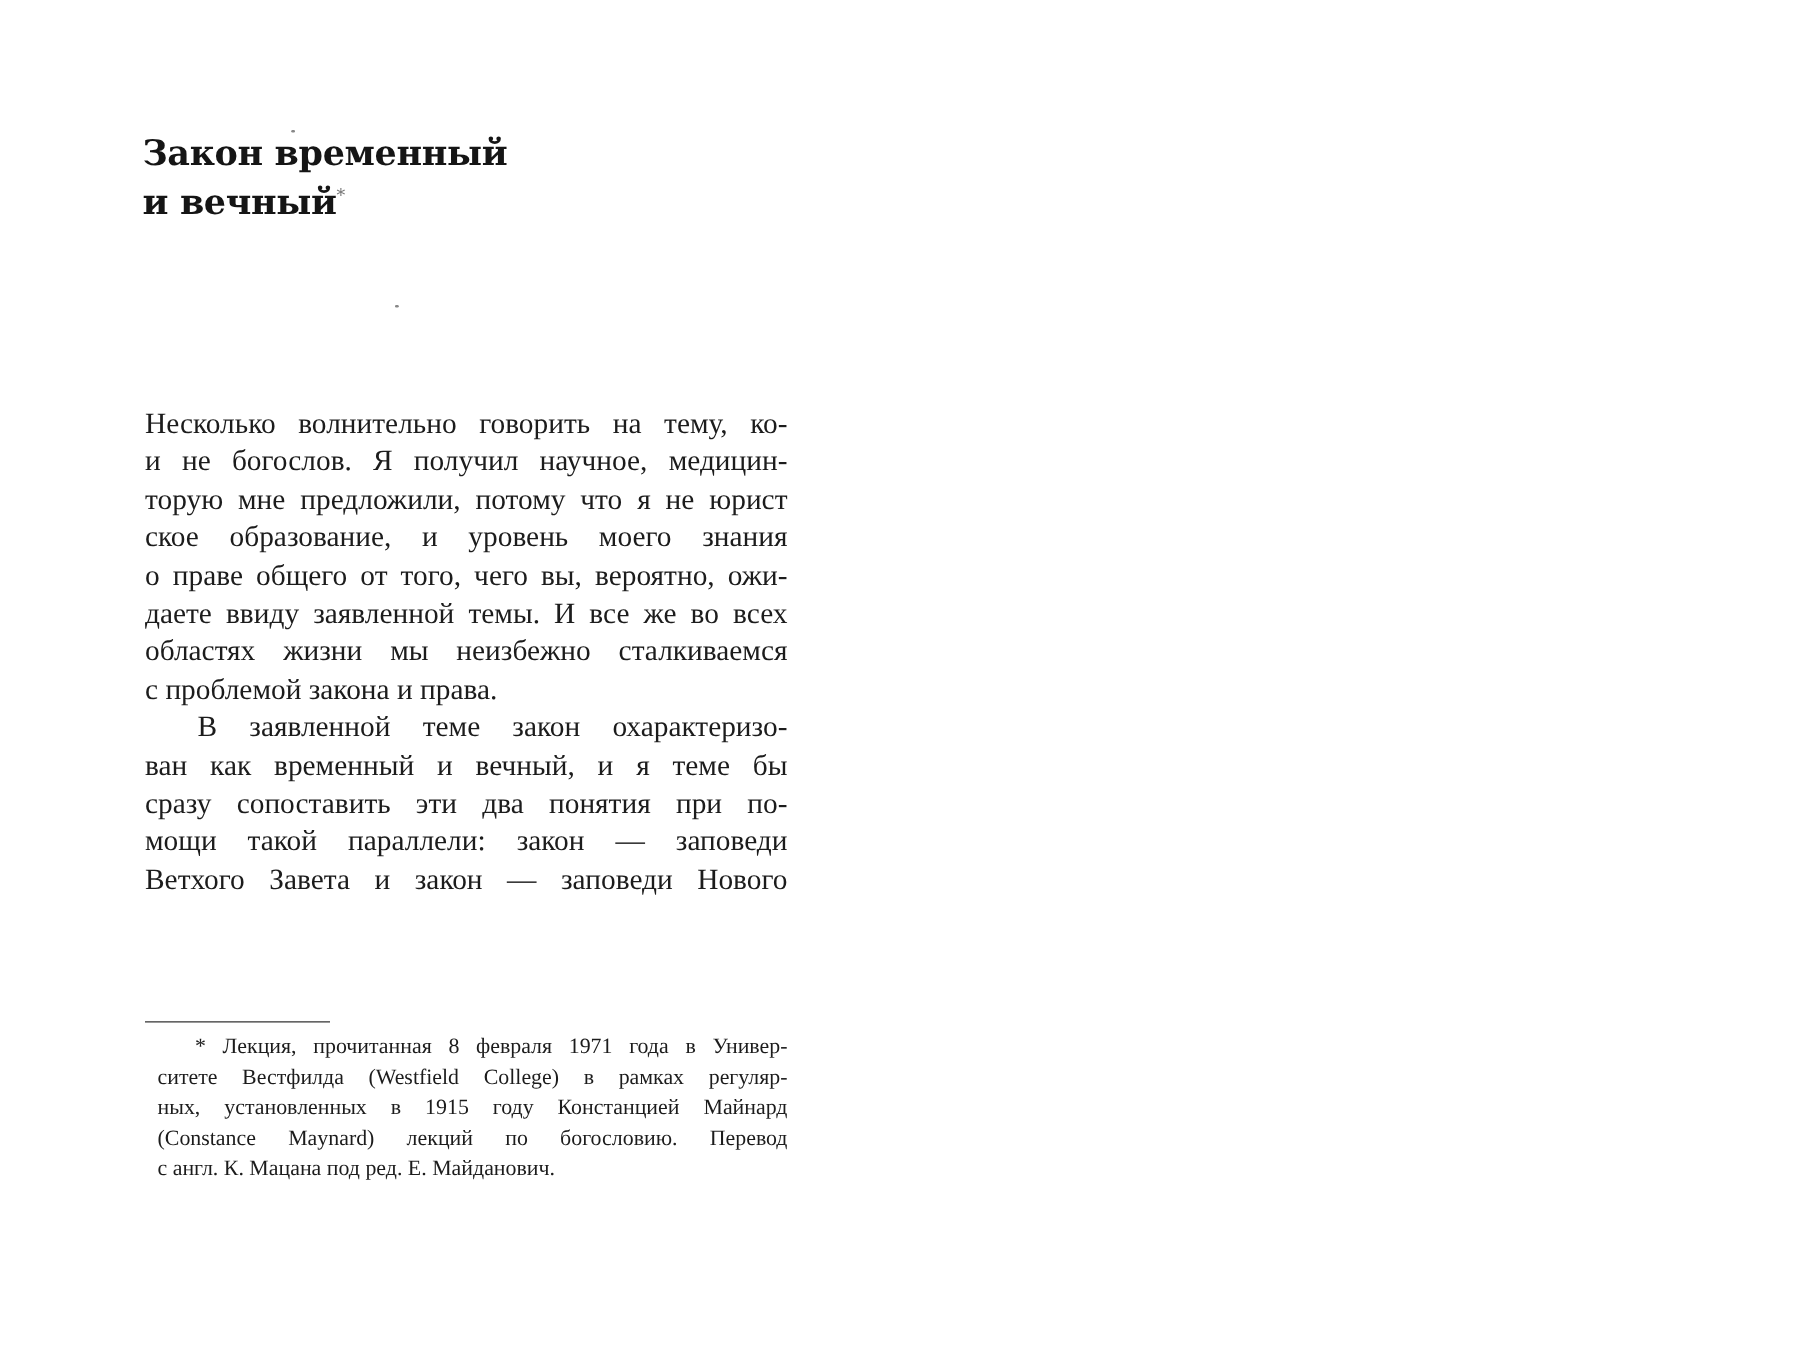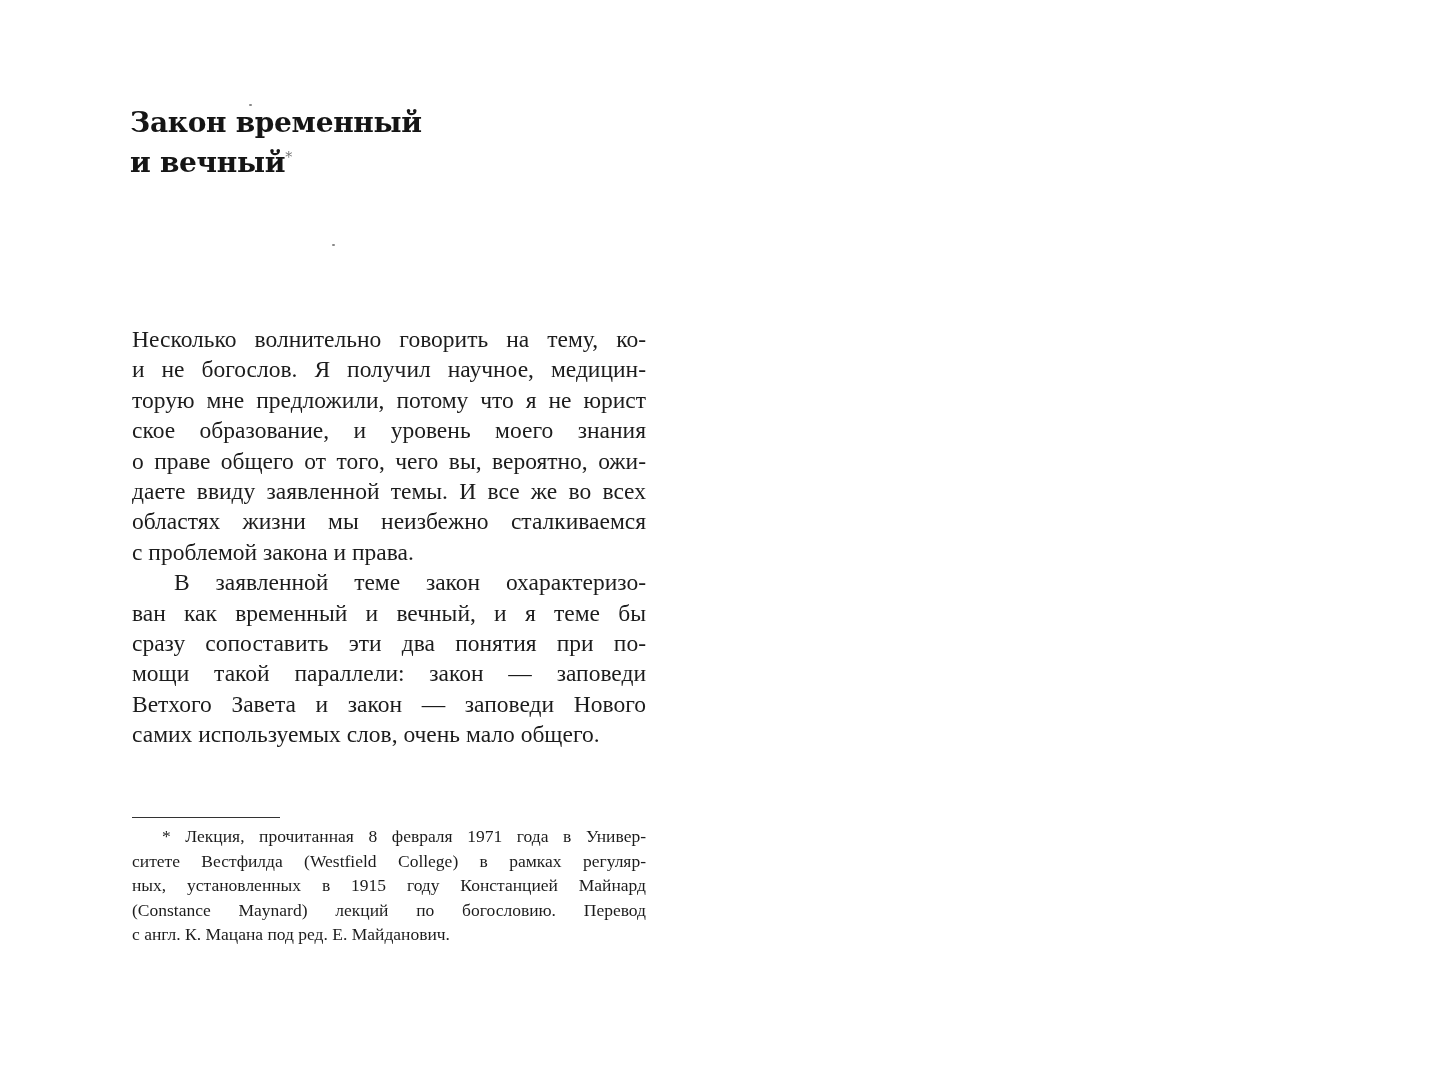--- a/index.html
+++ b/index.html
@@ -2,21 +2,21 @@
 <html><head>
 <meta charset="utf-8">
 <style>
   html, body { margin: 0; padding: 0; }
   body {
     width: 1436px; height: 1080px; background: #ffffff; position: relative; overflow: hidden;
     color: #1c1c1c;
     font-family: "DejaVu Serif", "Liberation Serif", serif;
   }
   .page { position: absolute; top: 0; height: 1080px; }
-  .page-left { left: 16px; width: 718px; text-decoration: underline; }
+  .page-left { left: 0; width: 718px; text-decoration: underline; }
   .page-right { left: 718px; width: 718px; }
 
   .chapter-title {
     position: absolute; left: 114px; top: 106px; width: 380px;
     font-family: "DejaVu Serif", serif; font-weight: bold;
     font-size: 28px; line-height: 34px; color: #151515; letter-spacing: -0.3px;
   }
   .footnote-mark { font-size: 14px; font-weight: normal; color: #777; vertical-align: super; }
 
   .body-text {
@@ -33,21 +33,21 @@
 
   .footnote-rule {
     position: absolute; left: 116px; top: 817px; width: 148px; height: 0;
     border-top: 1.4px solid #333;
   }
   .footnote {
     position: absolute; left: 116px; top: 824px; width: 514px;
     font-family: "Liberation Serif", serif;
     font-size: 17.5px; line-height: 24.5px;
   }
-  .footnote .line { display: block; white-space: nowrap; text-align-last: justify; text-align: justify; }
+  .footnote .line { display: block; white-space: nowrap; text-align-last: justify; text-align: justify; margin-left: 10px; }
   .footnote .line.last { text-align-last: left; }
   .footnote .line.indent { padding-left: 30px; }
 
   .speck { position: absolute; width: 3px; height: 2px; background: #888; border-radius: 1px; }
 </style>
 </head>
 <body>
 
 <div class="page page-left">
   <span class="speck" style="left:233px;top:104px;"></span>
@@ -65,21 +65,20 @@
       <span class="line">ское образование, и уровень моего знания</span>
       <span class="line">о праве общего от того, чего вы, вероятно, ожи-</span>
       <span class="line">даете ввиду заявленной темы. И все же во всех</span>
       <span class="line">областях жизни мы неизбежно сталкиваемся</span>
       <span class="line last">с проблемой закона и права.</span>
       <span class="line indent">В заявленной теме закон охарактеризо-</span>
       <span class="line">ван как временный и вечный, и я теме бы</span>
       <span class="line">сразу сопоставить эти два понятия при по-</span>
       <span class="line">мощи такой параллели: закон — заповеди</span>
       <span class="line">Ветхого Завета и закон — заповеди Нового</span>
-      <span class="line last">самих используемых слов, очень мало общего.</span>
     </div>
 
   <div class="footnote-rule"></div>
   <div class="footnote" id="left-footnote">
       <span class="line indent">* Лекция, прочитанная 8 февраля 1971 года в Универ-</span>
       <span class="line">ситете Вестфилда (Westfield College) в рамках регуляр-</span>
       <span class="line">ных, установленных в 1915 году Констанцией Майнард</span>
       <span class="line">(Constance Maynard) лекций по богословию. Перевод</span>
       <span class="line last">с англ. К. Мацана под ред. Е. Майданович.</span>
     </div>

